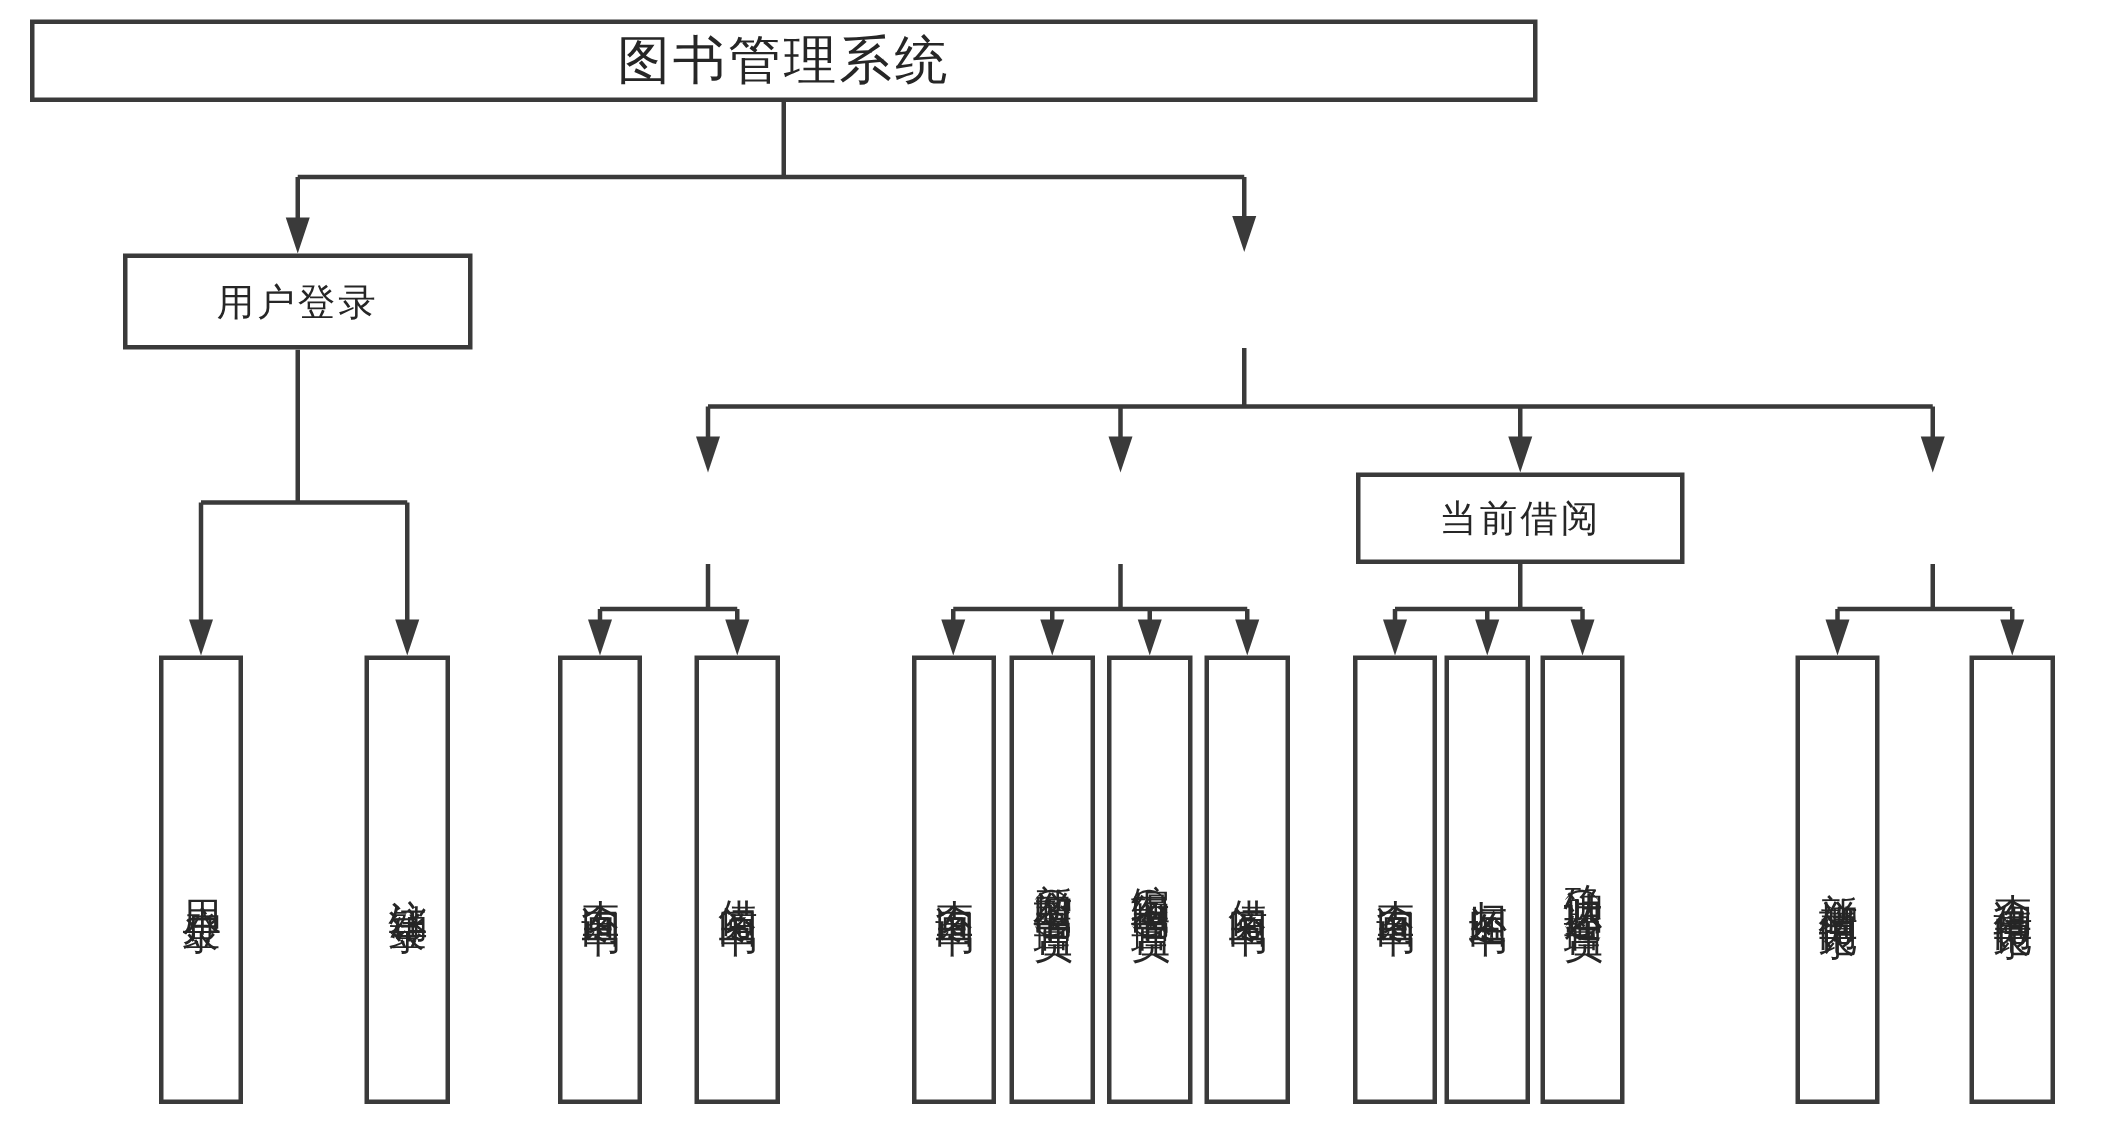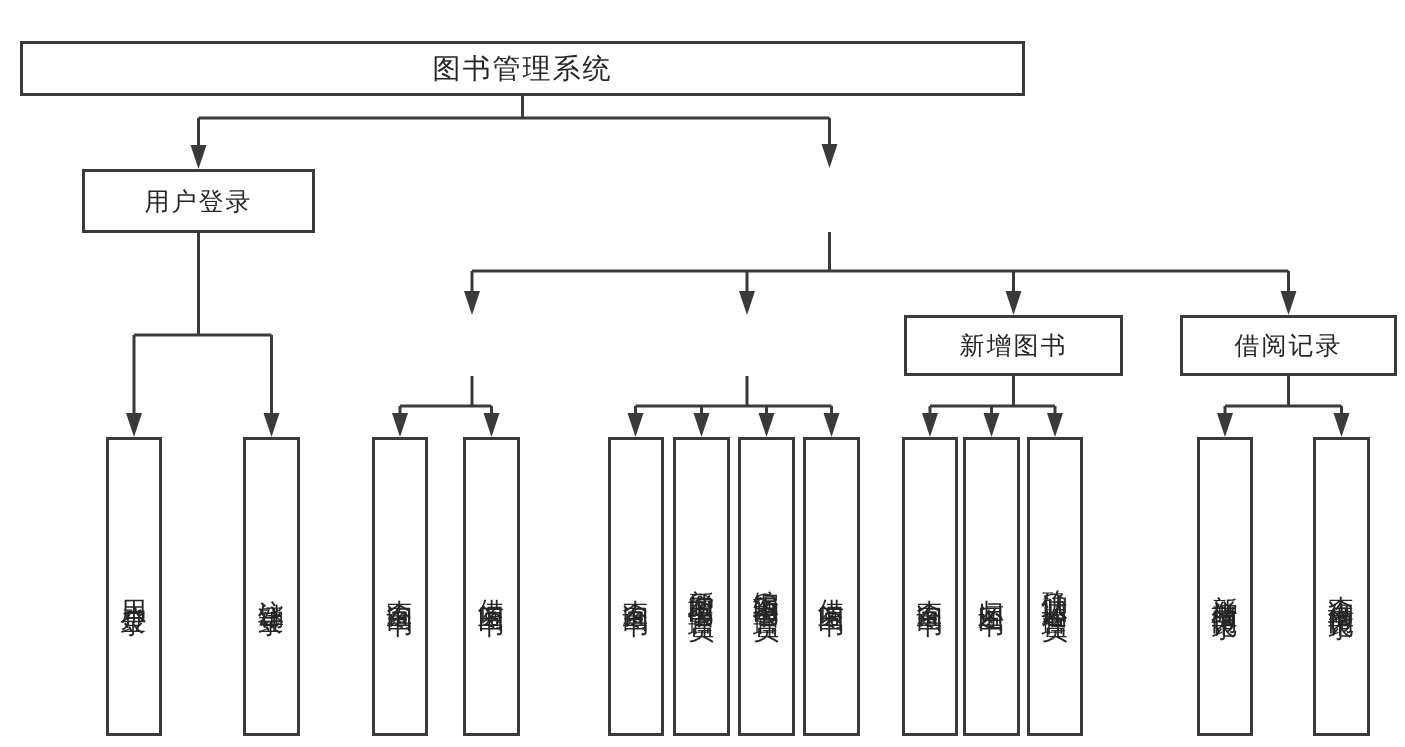--- a/index.html
+++ b/index.html
@@ -19,21 +19,21 @@
     color:#262626;
     display:flex;
     align-items:center;
     justify-content:center;
   }
   .hbox{
     font-size:25px;
     letter-spacing:2px;
     white-space:nowrap;
   }
-  .hbox.root{font-size:28px;margin-top:28px;}
+  .hbox.root{font-size:35px;}
   .vbox{
     writing-mode:vertical-rl;
     text-orientation:mixed;
     font-size:26px;
     letter-spacing:4px;
     line-height:1.0;
   }
   .watermark{
     position:absolute;
     left:1186px;
@@ -102,22 +102,21 @@
       <line x1="1225" y1="406" x2="1225" y2="419" stroke="#3a3a3a" stroke-width="3"></line>
       <polygon points="1217,413 1233,413 1225,437" fill="#3a3a3a"></polygon>
       <line x1="1341.5" y1="406" x2="1341.5" y2="419" stroke="#3a3a3a" stroke-width="3"></line>
       <polygon points="1333.5,413 1349.5,413 1341.5,437" fill="#3a3a3a"></polygon>
     </svg>
 
   <div class="node hbox root" style="left:20px;top:13px;width:1005px;height:55px">图书管理系统</div>
 
   <div class="node hbox" style="left:82px;top:169px;width:233px;height:64px">用户登录</div>
 
-  <div class="node hbox" style="left:904px;top:315px;width:219px;height:61px">新增图书</div>
-  <div class="node hbox" style="left:1180px;top:315px;width:217px;height:61px">借阅记录</div>
+  <div class="node hbox" style="left:904px;top:315px;width:219px;height:61px">当前借阅</div>
 
   <div class="node vbox" style="left:106px;top:437px;width:56px;height:299px">用户登录</div>
   <div class="node vbox" style="left:243px;top:437px;width:57px;height:299px">注销登录</div>
 
   <div class="node vbox" style="left:372px;top:437px;width:56px;height:299px">查询图书</div>
   <div class="node vbox" style="left:463px;top:437px;width:57px;height:299px">借阅图书</div>
 
   <div class="node vbox" style="left:608px;top:437px;width:56px;height:299px">查询图书</div>
   <div class="node vbox" style="left:673px;top:437px;width:57px;height:299px">新增图书（管理员）</div>
   <div class="node vbox" style="left:738px;top:437px;width:57px;height:299px">编辑图书（管理员）</div>

